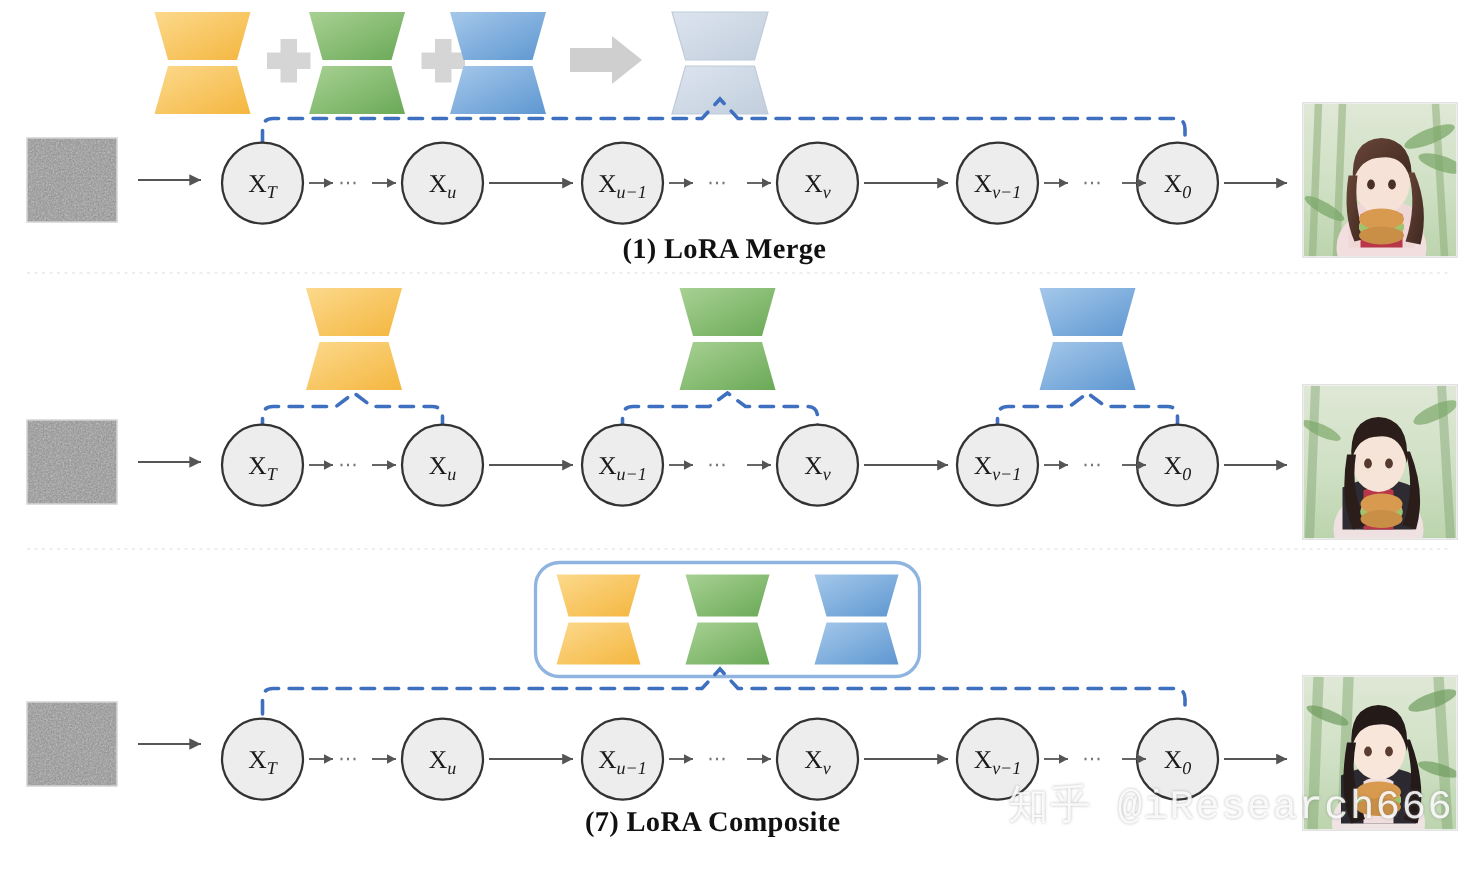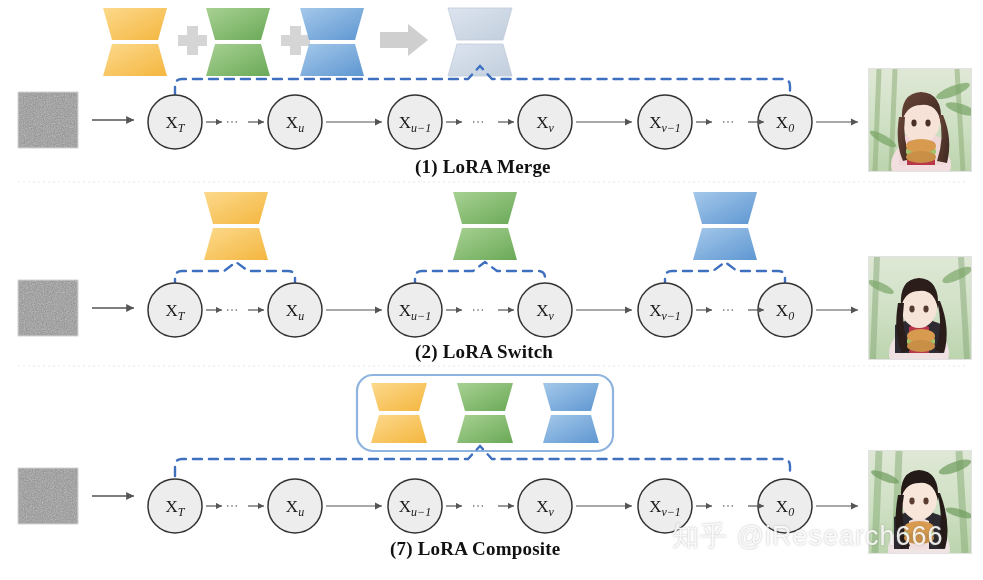--- a/index.html
+++ b/index.html
@@ -21,21 +21,21 @@
     white-space:nowrap;
     letter-spacing:0.2px;
   }
   .nodelbl{
     font-family:"Liberation Serif", serif;
     font-size:17px;
     fill:#1a1a1a;
   }
   .wm{
     position:absolute;
-    font-family:Liberation Sans, sans-serif;
+    font-family:Liberation Mono, monospace;
     font-size:27px;
     color:rgba(255,255,255,0.88);
     text-shadow:0 0 2px rgba(120,120,120,0.55);
     white-space:nowrap;
     pointer-events:none;
     letter-spacing:1px;
   }
   .imgbox{position:absolute;overflow:hidden;border:1px solid #e2e2e2;box-sizing:border-box;}
   .imgbox svg{display:block;}
 </style>
@@ -365,18 +365,17 @@
       <ellipse cx="43" cy="50" rx="2.6" ry="3.4" fill="#5a3c31"></ellipse>
       <ellipse cx="57" cy="50" rx="2.6" ry="3.4" fill="#5a3c31"></ellipse>
       <ellipse cx="50" cy="82" rx="15" ry="9" fill="#e8b870"></ellipse>
       <rect x="35" y="80" width="30" height="5" rx="2" fill="#9ec46f"></rect>
       <ellipse cx="50" cy="77" rx="15" ry="7" fill="#d79a4e"></ellipse>
       <ellipse cx="50" cy="87" rx="15" ry="6" fill="#c98f47"></ellipse>
     </svg>
   </div>
 
   <div class="cap" style="left:415px;top:156px;">(1) LoRA Merge</div>
-  <div class="cap" style="left:415px;top:341px;">(2) LoRA Switch</div>
   <div class="cap" style="left:390px;top:538px;">(7) LoRA Composite</div>
 
   <div class="wm" style="left:672px;top:518px;">知乎 @iResearch666</div>
 
 </div>
 
 </body></html>

